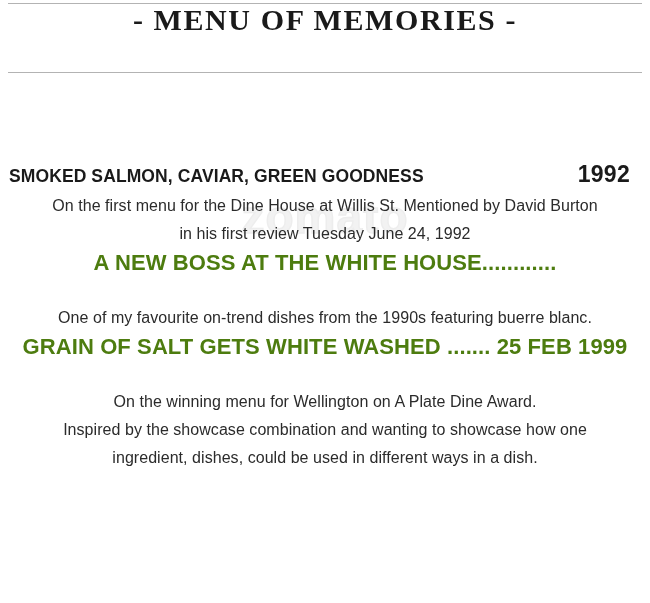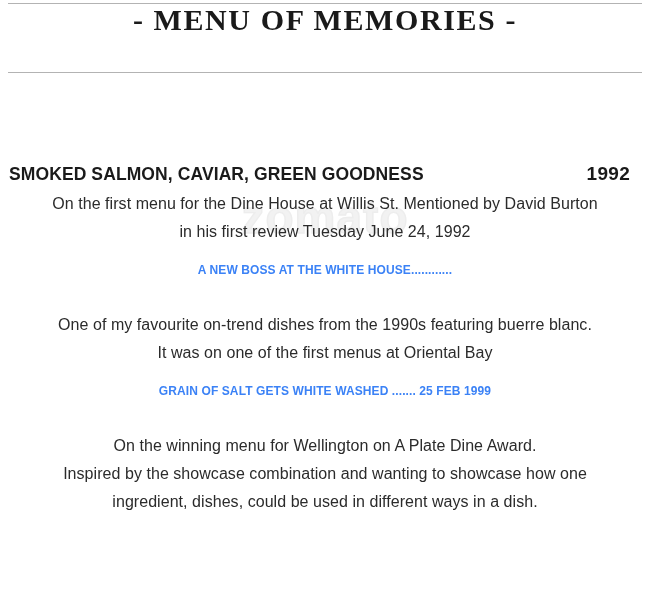--- a/index.html
+++ b/index.html
@@ -94,44 +94,44 @@
     font-weight: 700;
     font-size: 17.5px;
     line-height: 22px;
     letter-spacing: 0.1px;
     color: #1a1a1a;
     text-transform: uppercase;
   }
 
   .dish-year {
     font-weight: 700;
-    font-size: 19px;
+    font-size: 23px;
     line-height: 22px;
     letter-spacing: 0.3px;
     color: #1a1a1a;
     padding-right: 11px;
     white-space: nowrap;
   }
 
   .body-line {
     font-weight: 400;
     font-size: 16px;
     line-height: 28px;
     letter-spacing: 0.05px;
     color: #2b2b2b;
   }
 
   .headline {
     font-weight: 700;
-    font-size: 12px;
+    font-size: 22px;
     line-height: 28px;
     letter-spacing: 0.1px;
-    color: #3b82f6;
+    color: #4d7c0f;
     text-transform: uppercase;
-    margin-top: 10px;
+    margin-top: 1px;
   }
 </style>
 </head>
 <body>
 
 <div class="page">
 
   <div class="rule top"></div>
 
   <div class="menu-title">- MENU OF MEMORIES -</div>
@@ -145,21 +145,20 @@
         <div class="entry-head">
           <div class="dish-name">SMOKED SALMON, CAVIAR, GREEN GOODNESS</div>
           <div class="dish-year">1992</div>
         </div>
         <div class="body-line">On the first menu for the Dine House at Willis St.  Mentioned by David Burton</div>
         <div class="body-line">in his first review Tuesday June 24, 1992</div>
         <div class="headline">A NEW BOSS AT THE WHITE HOUSE............</div>
       </div>
       <div class="entry">
         <div class="body-line">One of my favourite on-trend dishes from the 1990s featuring buerre blanc.</div>
-        <div class="body-line">It was on one of the first menus at Oriental Bay</div>
         <div class="headline">GRAIN OF SALT GETS WHITE WASHED ....... 25 FEB 1999</div>
       </div>
       <div class="entry">
         <div class="body-line">On the winning menu for Wellington on A Plate Dine Award.</div>
         <div class="body-line">Inspired by the showcase combination and wanting to showcase how one</div>
         <div class="body-line">ingredient, dishes, could be used in different ways in a dish.</div>
       </div>
     </div>
 
 </div>

